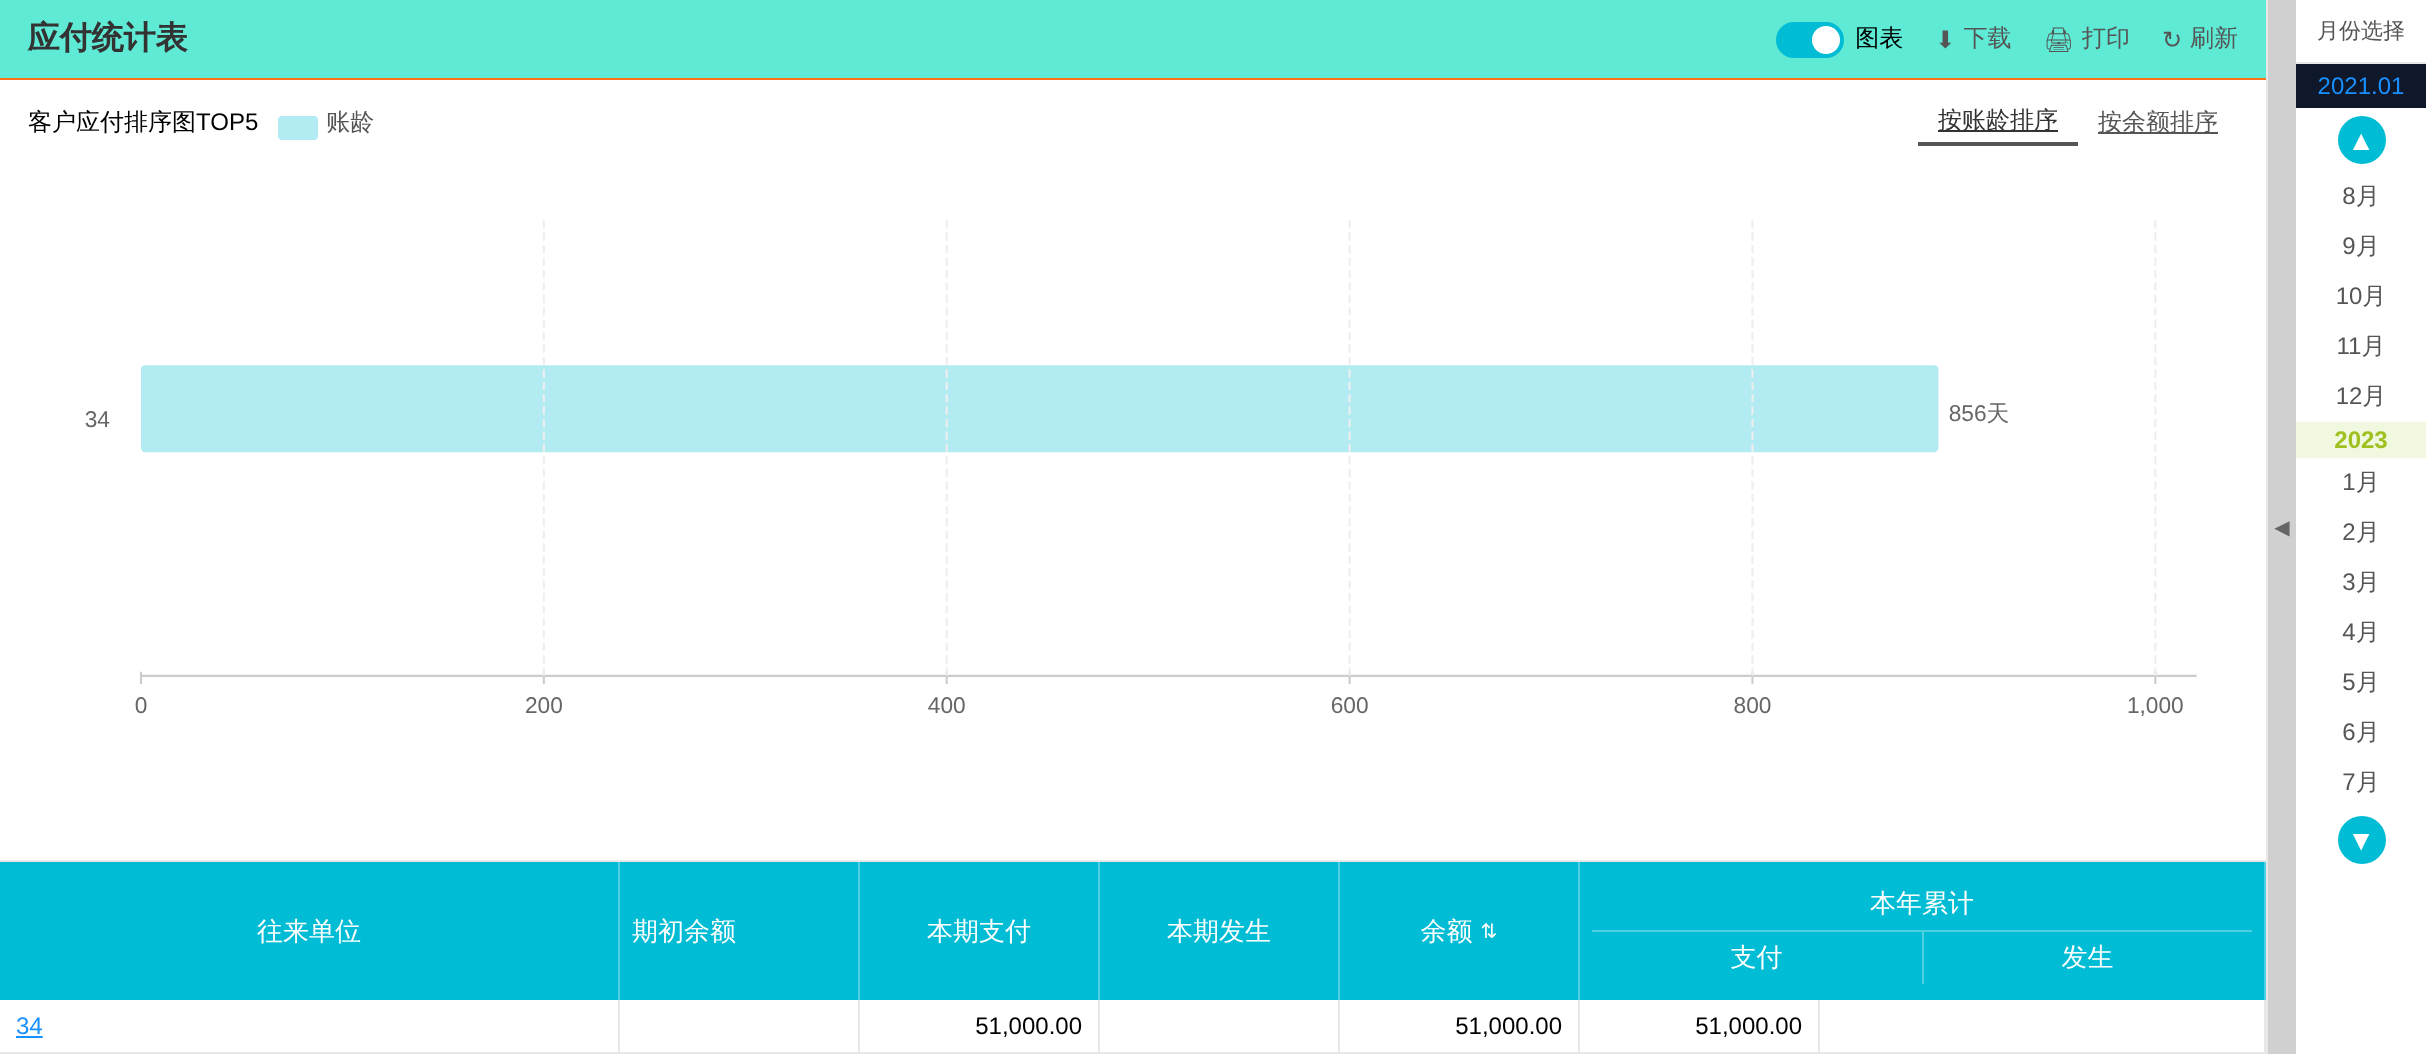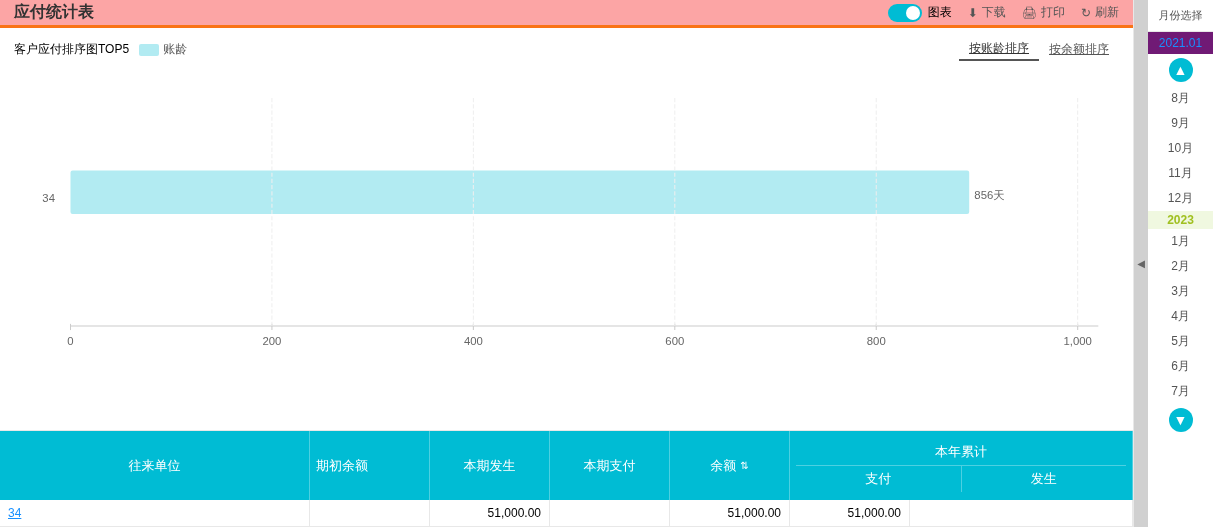--- a/index.html
+++ b/index.html
@@ -11,23 +11,23 @@
       flex-direction: column;
       background: #fff;
       overflow: hidden;
     }
 
     .header {
       display: flex;
       align-items: center;
       justify-content: space-between;
       padding: 8px 14px;
-      background: #fca5a5;
-      border-bottom: 3px solid #f97316;
-      height: 28px;
+      background: #5eead4;
+      border-bottom: 1px solid #f97316;
+      height: 40px;
     }
 
     .header-title {
       font-size: 16px;
       font-weight: bold;
       color: #333;
     }
 
     .header-actions {
       display: flex;
@@ -86,21 +86,21 @@
     }
 
     .chart-legend {
       display: flex;
       align-items: center;
       gap: 10px;
     }
 
     .legend-item {
       display: flex;
-      align-items: center;
+      align-items: flex-end;
       gap: 4px;
       font-size: 12px;
       color: #555;
     }
 
     .legend-color {
       width: 20px;
       height: 12px;
       background: #b2ebf2;
       border-radius: 2px;
@@ -222,21 +222,21 @@
       border-bottom: 1px solid #e8e8e8;
       width: 100%;
     }
 
     .sidebar-date {
       font-size: 12px;
       color: #1890ff;
       padding: 4px;
       text-align: center;
       width: 100%;
-      background: #701a75;
+      background: #0f172a;
     }
 
     .sidebar-nav-btn {
       width: 24px;
       height: 24px;
       background: #00bcd4;
       border-radius: 50%;
       display: flex;
       align-items: center;
       justify-content: center;
@@ -374,25 +374,25 @@
 
   <div class="table-section">
 
     <div class="table-header-row">
       <div class="th th-zhanglai">
         <span>往来单位</span>
       </div>
       <div class="th th-qichu">
         <span>期初余额</span>
       </div>
+      <div class="th th-benqi-zhifu">
+        <span>本期支付</span>
+      </div>
       <div class="th th-benqi-fasheng">
         <span>本期发生</span>
-      </div>
-      <div class="th th-benqi-zhifu">
-        <span>本期支付</span>
       </div>
       <div class="th th-yue">
         <div class="yue-header">
           <span>余额</span>
           <span style="font-size:10px;">⇅</span>
         </div>
       </div>
       <div class="th th-bennianjilei">
         <div class="th-bennianjilei-top">
           <span>本年累计</span>

